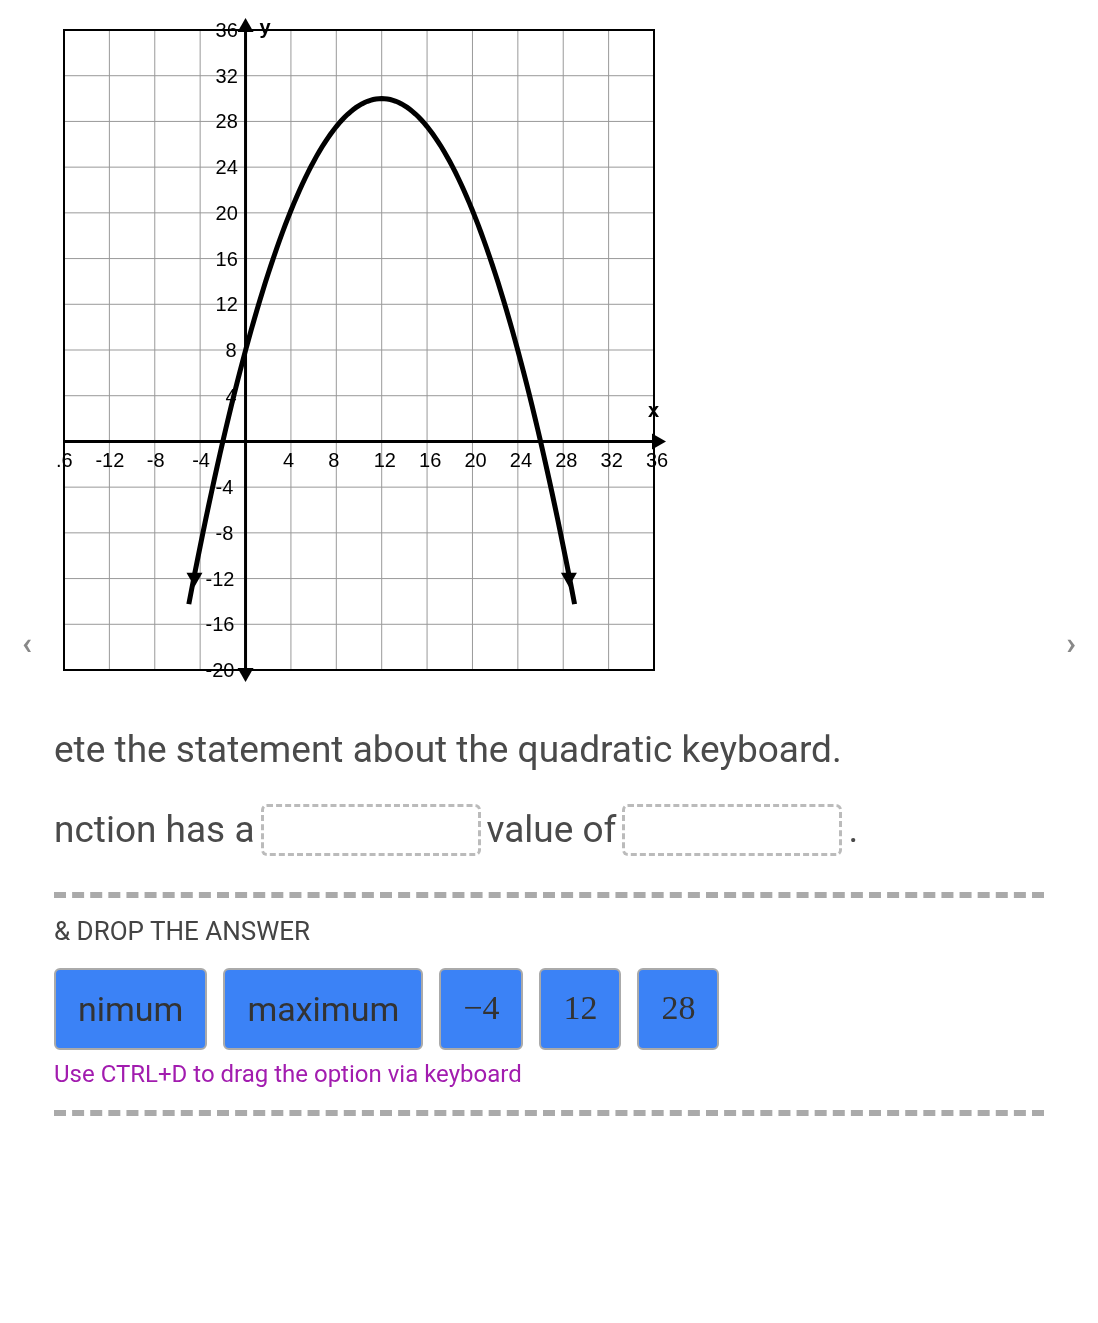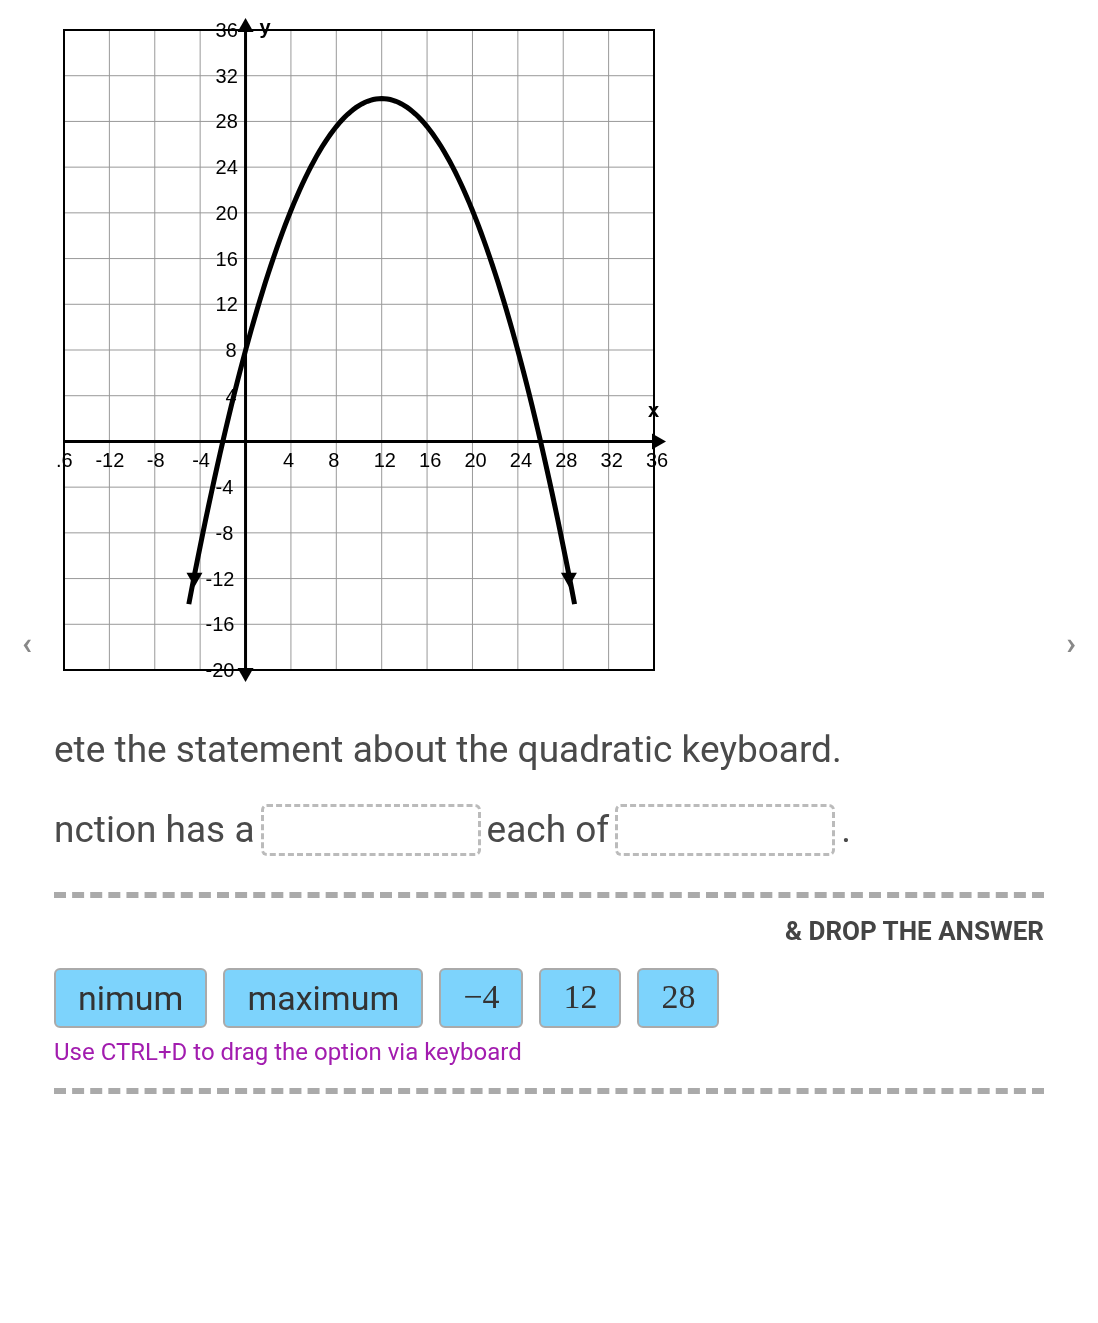--- a/index.html
+++ b/index.html
@@ -60,38 +60,37 @@
     vertical-align: middle;
   }
   .period { font-size: 37px; color: #4a4a4a; }
   .dash-sep {
     border: none;
     border-top: 6px dashed #aaa;
     margin: 0 0 18px 0;
   }
   .section-label {
     font-size: 26px;
-    font-weight: bold;
+    font-weight: normal;
     color: #444;
     margin: 10px 0 22px 0;
-    text-align: right;
   }
   .answer-row {
     display: flex;
     gap: 16px;
     flex-wrap: nowrap;
     margin-bottom: 10px;
   }
   .answer-chip {
     border: 2px solid #aaa;
     border-radius: 6px;
-    padding: 8px 22px;
+    padding: 19px 22px;
     font-size: 34px;
     color: #333;
-    background: #7dd3fc;
+    background: #3b82f6;
     cursor: grab;
     min-width: 80px;
     text-align: left;
     font-family: "Times New Roman", serif;
     white-space: nowrap;
   }
   .answer-chip.word { font-family: inherit; }
   .hint {
     font-size: 24px;
     color: #a21caf;
@@ -178,21 +177,21 @@
       </svg>
   </div>
 
   <div class="question-text">
     <div class="qline">ete the statement about the quadratic keyboard.</div>
   </div>
 
   <div class="fill-line">
     <span>nction has a</span>
     <span class="drop-box"></span>
-    <span>each of</span>
+    <span>value of</span>
     <span class="drop-box"></span>
       <span class="period">.</span>
   </div>
 
   <hr class="dash-sep">
 
   <div class="section-label">&amp; DROP THE ANSWER</div>
 
   <div class="answer-row">
     <div class="answer-chip word">nimum</div>

